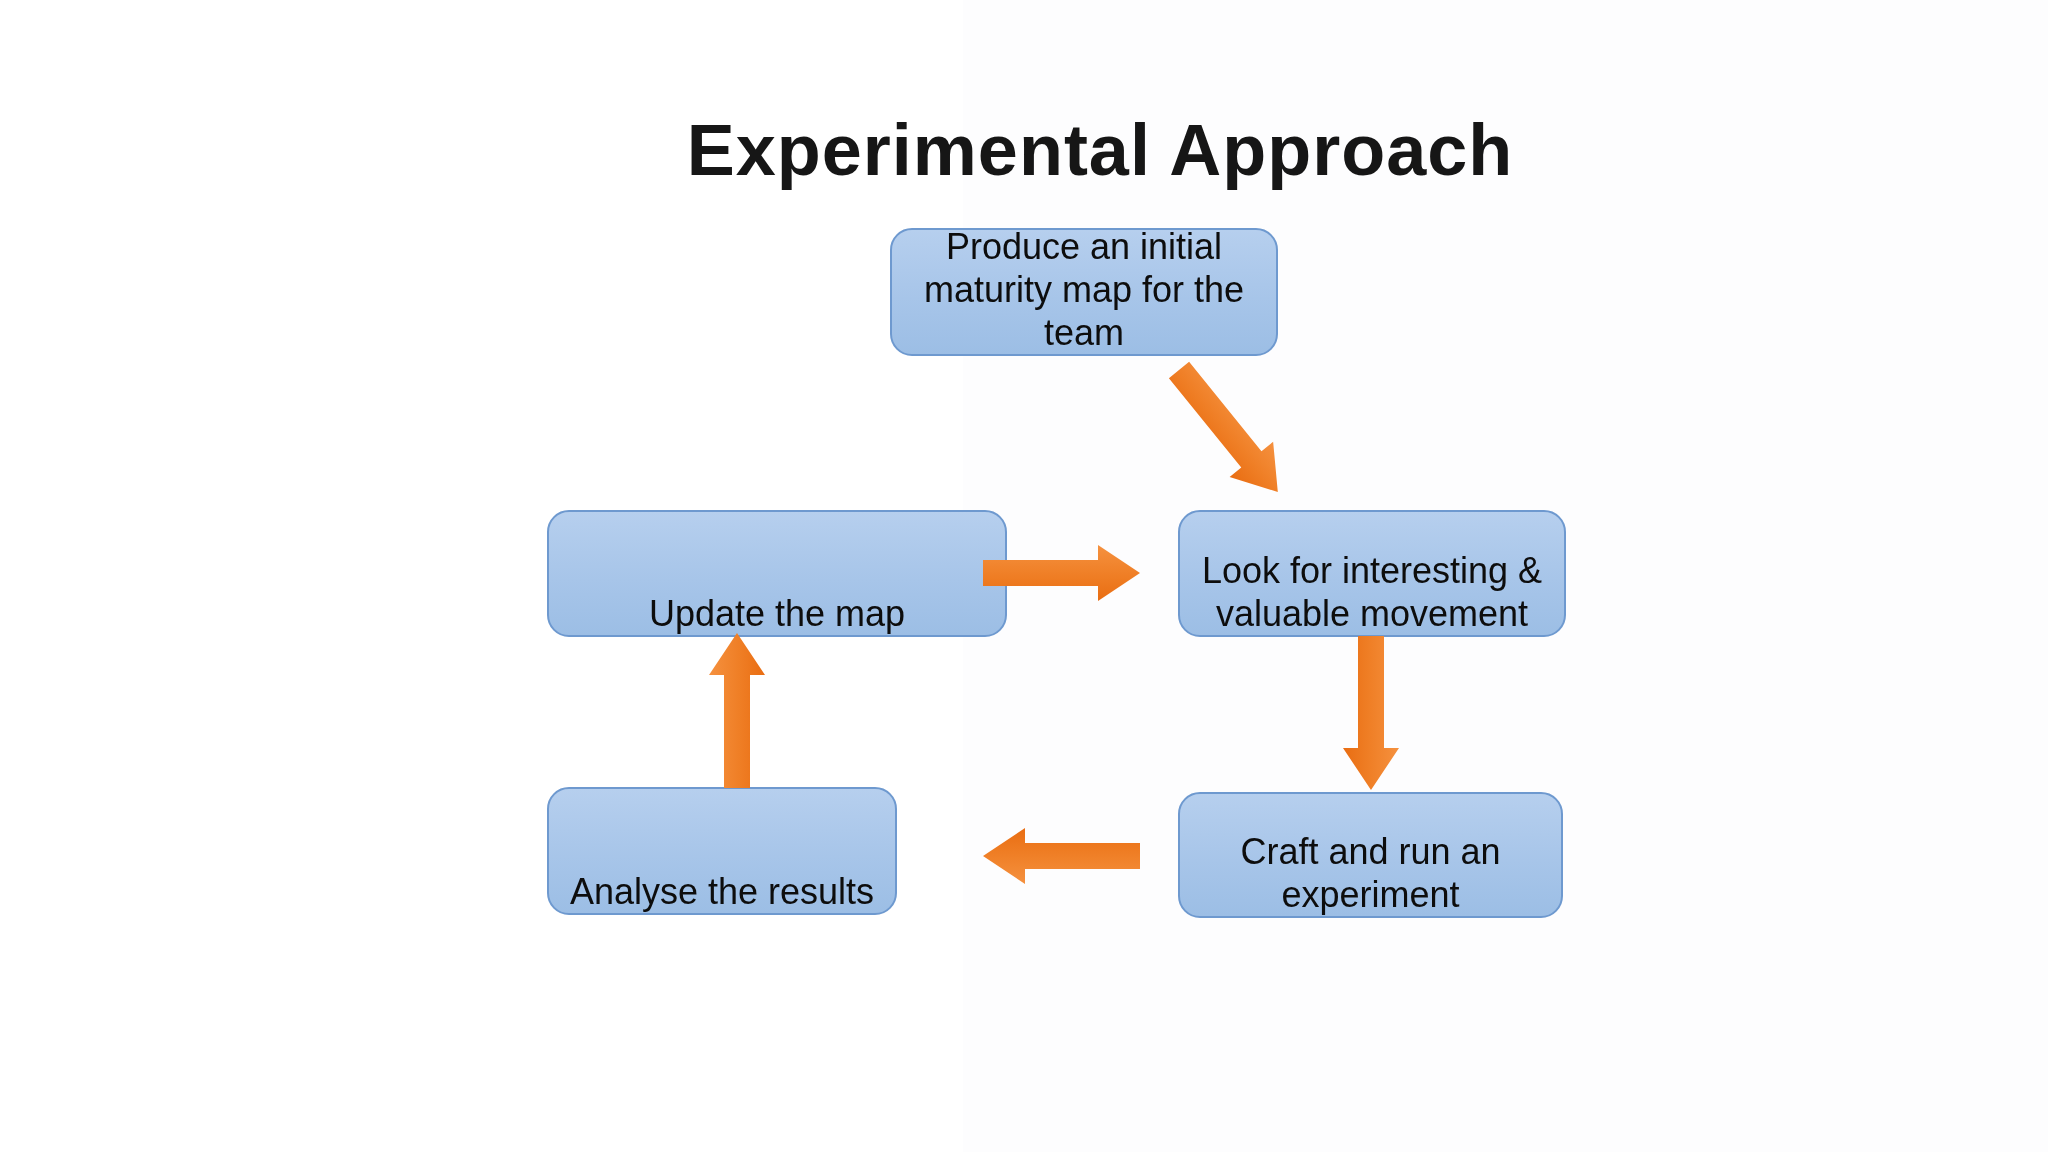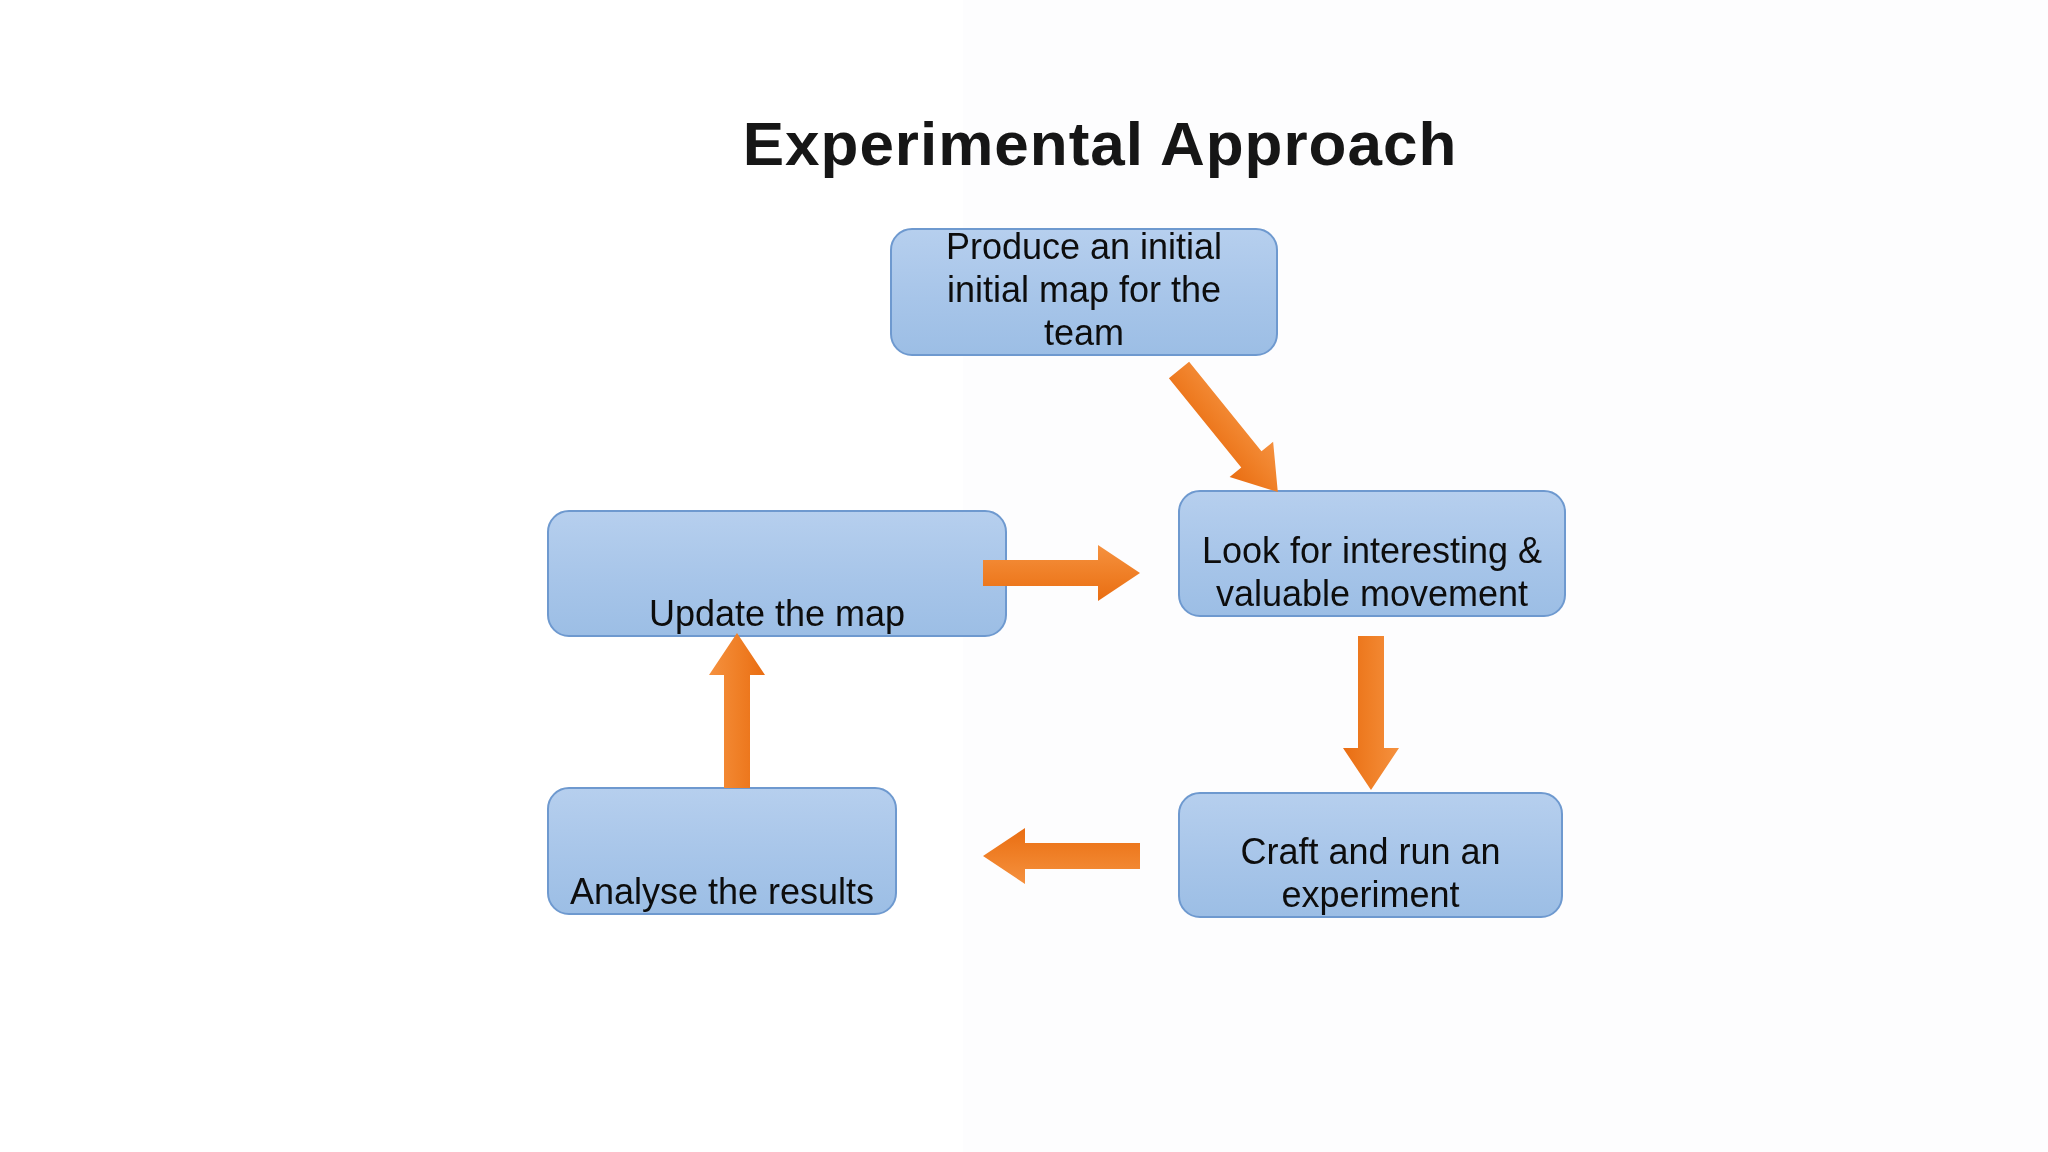--- a/index.html
+++ b/index.html
@@ -18,21 +18,21 @@
     position: absolute;
     left: 963px; top: 0;
     width: 1085px; height: 1152px;
     background: #fdfdfe;
   }
   .slide-title {
     position: absolute;
     left: 152px; top: 48px;
     width: 1896px;
     text-align: center;
-    font-size: 62px;
+    font-size: 72px;
     letter-spacing: 1px;
     line-height: 108px;
     color: #161616;
     white-space: nowrap;
   }
   .node {
     position: absolute;
     box-sizing: border-box;
     background: linear-gradient(180deg, #b6cfee 0%, #a7c5e9 55%, #9cbee5 100%);
     border: 2px solid #6e99cf;
@@ -41,41 +41,41 @@
     align-items: flex-end;
     justify-content: center;
     text-align: center;
     font-size: 36px;
     line-height: 43px;
     color: #0d0d0d;
   }
   .node span { display: block; }
   .node-produce { left: 890px; top: 228px; width: 388px; height: 128px; }
   .node-update  { left: 547px; top: 510px; width: 460px; height: 127px; }
-  .node-look    { left: 1178px; top: 490px; width: 388px; height: 127px; }
+  .node-look    { left: 1178px; top: 510px; width: 388px; height: 127px; }
   .node-analyse { left: 547px; top: 787px; width: 350px; height: 128px; }
   .node-craft   { left: 1178px; top: 792px; width: 385px; height: 126px; }
   .arrow-layer {
     position: absolute;
     left: 0; top: 0;
     width: 2048px; height: 1152px;
     pointer-events: none;
   }
 </style>
 </head>
 <body>
 
 <div class="bg-band"></div>
 
 <h1 class="slide-title">Experimental Approach</h1>
 
 <div class="node node-produce">
   <div>
     <span>Produce an initial</span>
-    <span>initial map for the</span>
+    <span>maturity map for the</span>
     <span>team</span>
   </div>
 </div>
 
 <div class="node node-update">
   <div>
     <span>Update the map</span>
   </div>
 </div>
 

